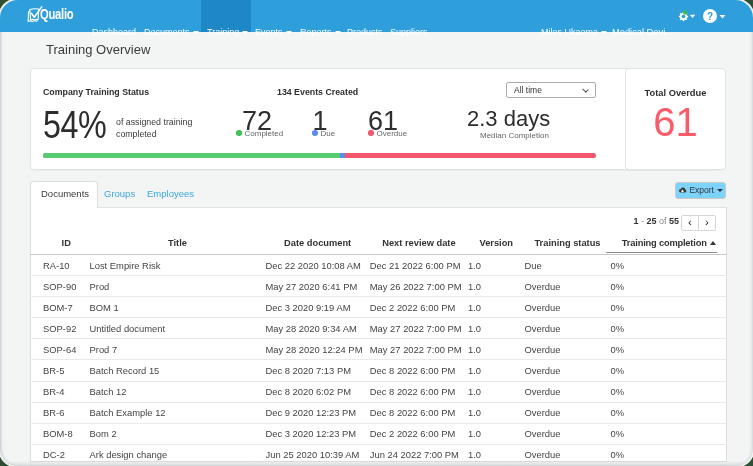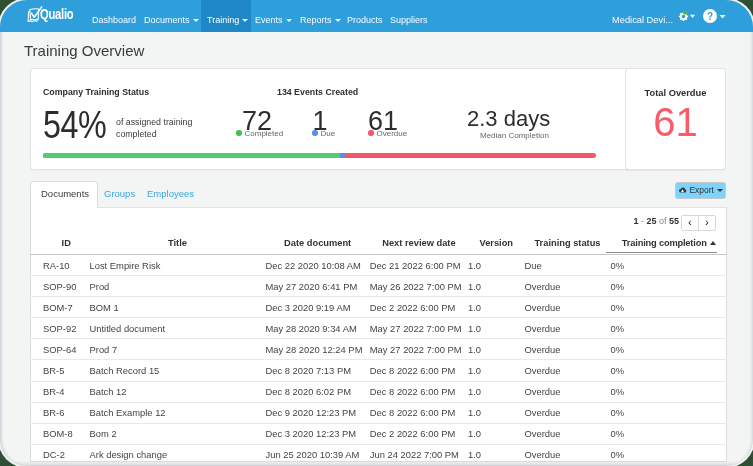--- a/index.html
+++ b/index.html
@@ -1,29 +1,29 @@
 <!DOCTYPE html>
 <html><head>
 <meta charset="utf-8">
 <style>
 *{margin:0;padding:0;box-sizing:border-box}
 html,body{width:753px;height:466px;overflow:hidden}
 body{background:#2e4f33;font-family:"Liberation Sans",sans-serif;position:relative}
 .window{position:absolute;left:0;top:0;width:753px;height:466px;}
 .window::after{content:"";position:absolute;left:0;right:0;bottom:0;height:5px;background:linear-gradient(to bottom,rgba(110,125,125,0),rgba(110,125,125,.22));z-index:9;pointer-events:none}
-.window{border-radius:27px;overflow:hidden;background:#f3f4f4;box-shadow:0 0 0 2px rgba(255,255,255,.92),inset 3px 0 3px -2px rgba(120,140,155,.45),inset -3px 0 3px -2px rgba(120,140,155,.33)}
+.window{border-radius:18px;overflow:hidden;background:#f3f4f4;box-shadow:0 0 0 2px rgba(255,255,255,.92),inset 3px 0 3px -2px rgba(120,140,155,.45),inset -3px 0 3px -2px rgba(120,140,155,.33)}
 .abs{position:absolute;white-space:nowrap}
 
 .nav{position:absolute;left:0;top:0;width:753px;height:32px;background:#2f9fdc}
-.nav .item{position:absolute;top:4px;height:44px;line-height:32px;font-size:9px;color:rgba(255,255,255,.96)}
+.nav .item{position:absolute;top:16px;height:44px;line-height:32px;font-size:9px;color:rgba(255,255,255,.96)}
 .caret{display:inline-block;width:0;height:0;border-left:3px solid transparent;border-right:3px solid transparent;border-top:3.5px solid rgba(255,255,255,.95);vertical-align:1px;margin-left:3px}
 .pill{position:absolute;left:201px;top:0;width:50px;height:32px;background:#1e88c7}
 .logo{position:absolute;left:40px;top:0;height:32px;line-height:29.5px;color:#fff;font-size:14px;font-weight:bold;letter-spacing:-0.3px;transform:scaleX(.8);transform-origin:0 50%}
 
-.h1{position:absolute;left:24px;top:42px;font-size:15px;color:#3b3b3b}
+.h1{position:absolute;left:46px;top:42px;font-size:13px;color:#3b3b3b}
 
 .card{position:absolute;background:#fff;border:1px solid #e2e3e4;border-radius:4px;box-shadow:0 1px 1px rgba(0,0,0,.03)}
 #card1{left:30px;top:68px;width:682px;height:102px}
 #card2{left:625px;top:68px;width:101px;height:102px}
 .small-b{font-size:8.8px;font-weight:bold;color:#2f2f2f}
 .big54{position:absolute;left:12px;top:35px;font-size:38px;color:#2c2c2c;letter-spacing:-0.5px;transform:scaleX(.85);transform-origin:0 50%}
 .oftext{position:absolute;left:85px;top:47px;font-size:8.8px;color:#3a3a3a;line-height:12px}
 .stat-num{position:absolute;top:37px;font-size:27px;color:#2e2e2e;text-align:center}
 .stat-lab{position:absolute;top:60px;font-size:8px;color:#666}
 .dot{display:inline-block;width:5.5px;height:5.5px;border-radius:50%;margin-right:3px;vertical-align:0.5px}
@@ -69,20 +69,21 @@
     </svg>
     <div class="logo">Qualio</div>
     <div class="pill"></div>
     <div class="item" style="left:92px">Dashboard</div>
     <div class="item" style="left:144px">Documents<span class="caret"></span></div>
     <div class="item" style="left:207px;color:#fff">Training<span class="caret"></span></div>
     <div class="item" style="left:255px">Events<span class="caret"></span></div>
     <div class="item" style="left:300px">Reports<span class="caret"></span></div>
     <div class="item" style="left:347px">Products</div>
     <div class="item" style="left:390px">Suppliers</div>
+    <div class="item" style="left:541px">Miles Ukaoma<span class="caret"></span></div>
     <div class="item" style="left:612px;font-size:9.3px">Medical Devi...</div>
     <svg class="abs" style="left:677px;top:8px" width="24" height="16" viewBox="0 0 24 16">
       <g fill="#fff">
         <circle cx="6.5" cy="8.5" r="3.6"></circle>
         <rect x="5.7" y="3.9" width="1.6" height="2.2"></rect>
         <rect x="5.7" y="3.9" width="1.6" height="2.2" transform="rotate(45 6.5 8.5)"></rect>
         <rect x="5.7" y="3.9" width="1.6" height="2.2" transform="rotate(90 6.5 8.5)"></rect>
         <rect x="5.7" y="3.9" width="1.6" height="2.2" transform="rotate(135 6.5 8.5)"></rect>
         <rect x="5.7" y="3.9" width="1.6" height="2.2" transform="rotate(180 6.5 8.5)"></rect>
         <rect x="5.7" y="3.9" width="1.6" height="2.2" transform="rotate(225 6.5 8.5)"></rect>
@@ -98,20 +99,21 @@
       <text x="7" y="10.5" text-anchor="middle" font-size="10" font-weight="bold" fill="#2f9fdc" font-family="Liberation Sans">?</text>
       <path fill="rgba(255,255,255,.95)" d="M16.5 6 L22.5 6 L19.5 9.5 Z"></path>
     </svg>
   </div>
 
   <div class="h1">Training Overview</div>
 
   <div class="card" id="card1">
     <div class="abs small-b" style="left:12px;top:18px;">Company Training Status</div>
     <div class="abs small-b" style="left:246px;top:18px;">134 Events Created</div>
+    <div class="sel">All time<span class="sc"></span></div>
     <div class="big54">54%</div>
     <div class="oftext">of assigned training<br>completed</div>
     <div class="stat-num" style="left:196px;width:60px">72</div>
     <div class="stat-num" style="left:259px;width:60px">1</div>
     <div class="stat-num" style="left:322px;width:60px">61</div>
     <div class="stat-lab" style="left:205px"><span class="dot" style="background:#3fc153"></span>Completed</div>
     <div class="stat-lab" style="left:281px"><span class="dot" style="background:#5b8def"></span>Due</div>
     <div class="stat-lab" style="left:337px"><span class="dot" style="background:#f4566b"></span>Overdue</div>
     <div class="days">2.3 days</div>
     <div class="medlab">Median Completion</div>

